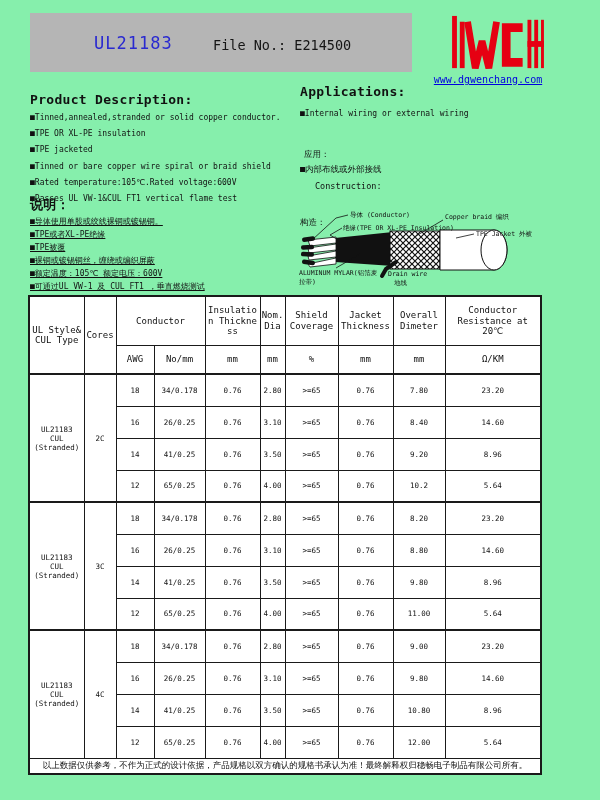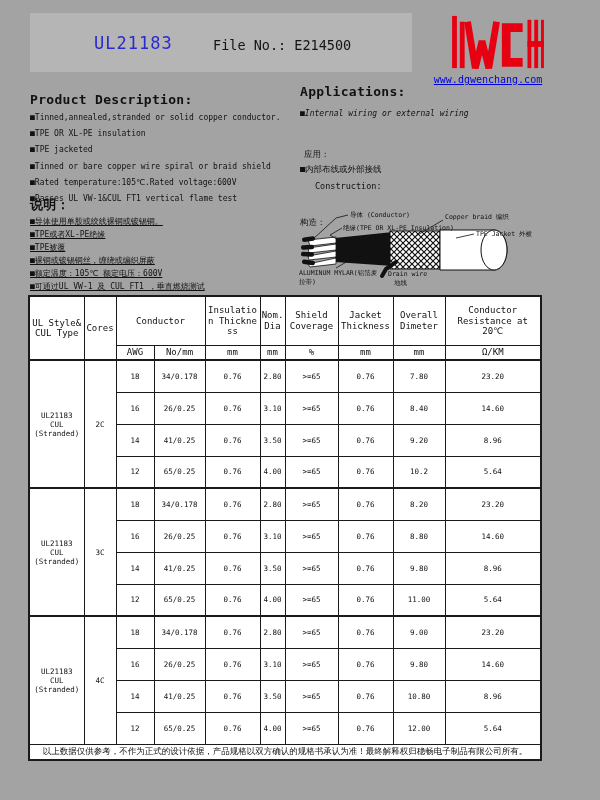--- a/index.html
+++ b/index.html
@@ -1,48 +1,48 @@
 <!DOCTYPE html>
 <html><head>
 <meta charset="utf-8">
 <style>
   html,body{margin:0;padding:0;background:#fff;}
-  .page{position:relative;width:600px;height:800px;background:#a3a3a3;overflow:hidden;
+  .page{position:relative;width:600px;height:800px;background:#86efac;overflow:hidden;
         font-family:"DejaVu Sans Mono","DejaVu Sans",sans-serif;color:#111;}
 
   
   .header-bar{position:absolute;left:30px;top:13px;width:382px;height:59px;background:#b5b5b5;}
   .style-no{position:absolute;left:64px;top:20px;font-size:17px;color:#2a2ad0;letter-spacing:1px;}
   .file-no{position:absolute;left:183px;top:24px;font-size:13.5px;color:#151515;}
   .logo{position:absolute;left:448px;top:14px;width:100px;height:58px;}
   .website{position:absolute;left:426px;top:74px;width:124px;font-size:10px;color:#0000e0;
            text-decoration:underline;text-align:center;white-space:nowrap;cursor:pointer;}
 
   
   .sec{position:absolute;}
   .sec-title{font-weight:bold;font-size:13px;letter-spacing:0.3px;}
   .li{white-space:nowrap;}
   .p-items{margin-top:3px;}
   .p-items .li{font-size:8px;line-height:16.2px;}
   .n-items{margin-top:2px;text-decoration:underline;}
   .n-items .li{font-size:8px;line-height:12.9px;}
   .small-label{position:absolute;font-size:8.5px;white-space:nowrap;}
-  .apps-item{position:absolute;font-size:8px;white-space:nowrap;font-style:italic;}
+  .apps-item{position:absolute;font-size:8px;white-space:nowrap;}
 
   
   .diagram{position:absolute;left:298px;top:204px;}
   .diagram text{font-family:"DejaVu Sans Mono","DejaVu Sans",sans-serif;font-size:6.5px;fill:#111;}
 
   
   table.spec{position:absolute;left:28px;top:295px;width:512px;border-collapse:collapse;
              table-layout:fixed;background:#fff;border:2px solid #1a1a1a;}
   table.spec th,table.spec td{border:1px solid #1a1a1a;text-align:center;vertical-align:middle;
              padding:0;font-weight:normal;overflow:hidden;}
   tr.hA{height:49px;}
-  tr.hB{height:15px;}
+  tr.hB{height:29px;}
   tr.hA th,tr.hB th{font-size:9px;line-height:10.5px;}
   th.brk{word-break:break-all;padding:0 2px;}
   th.cr{padding:0 15px;}
   tr.row{height:32px;}
   tr.row td{font-size:7.5px;}
   tr.gs td{border-top:2px solid #1a1a1a;}
   td.gname{font-size:7px;line-height:9px;}
   td.gname span{display:block;}
   td.cores{font-size:8px;}
   td.fnote{font-size:8.5px;text-align:left;padding:2px 3px;border-top:2px solid #1a1a1a;

